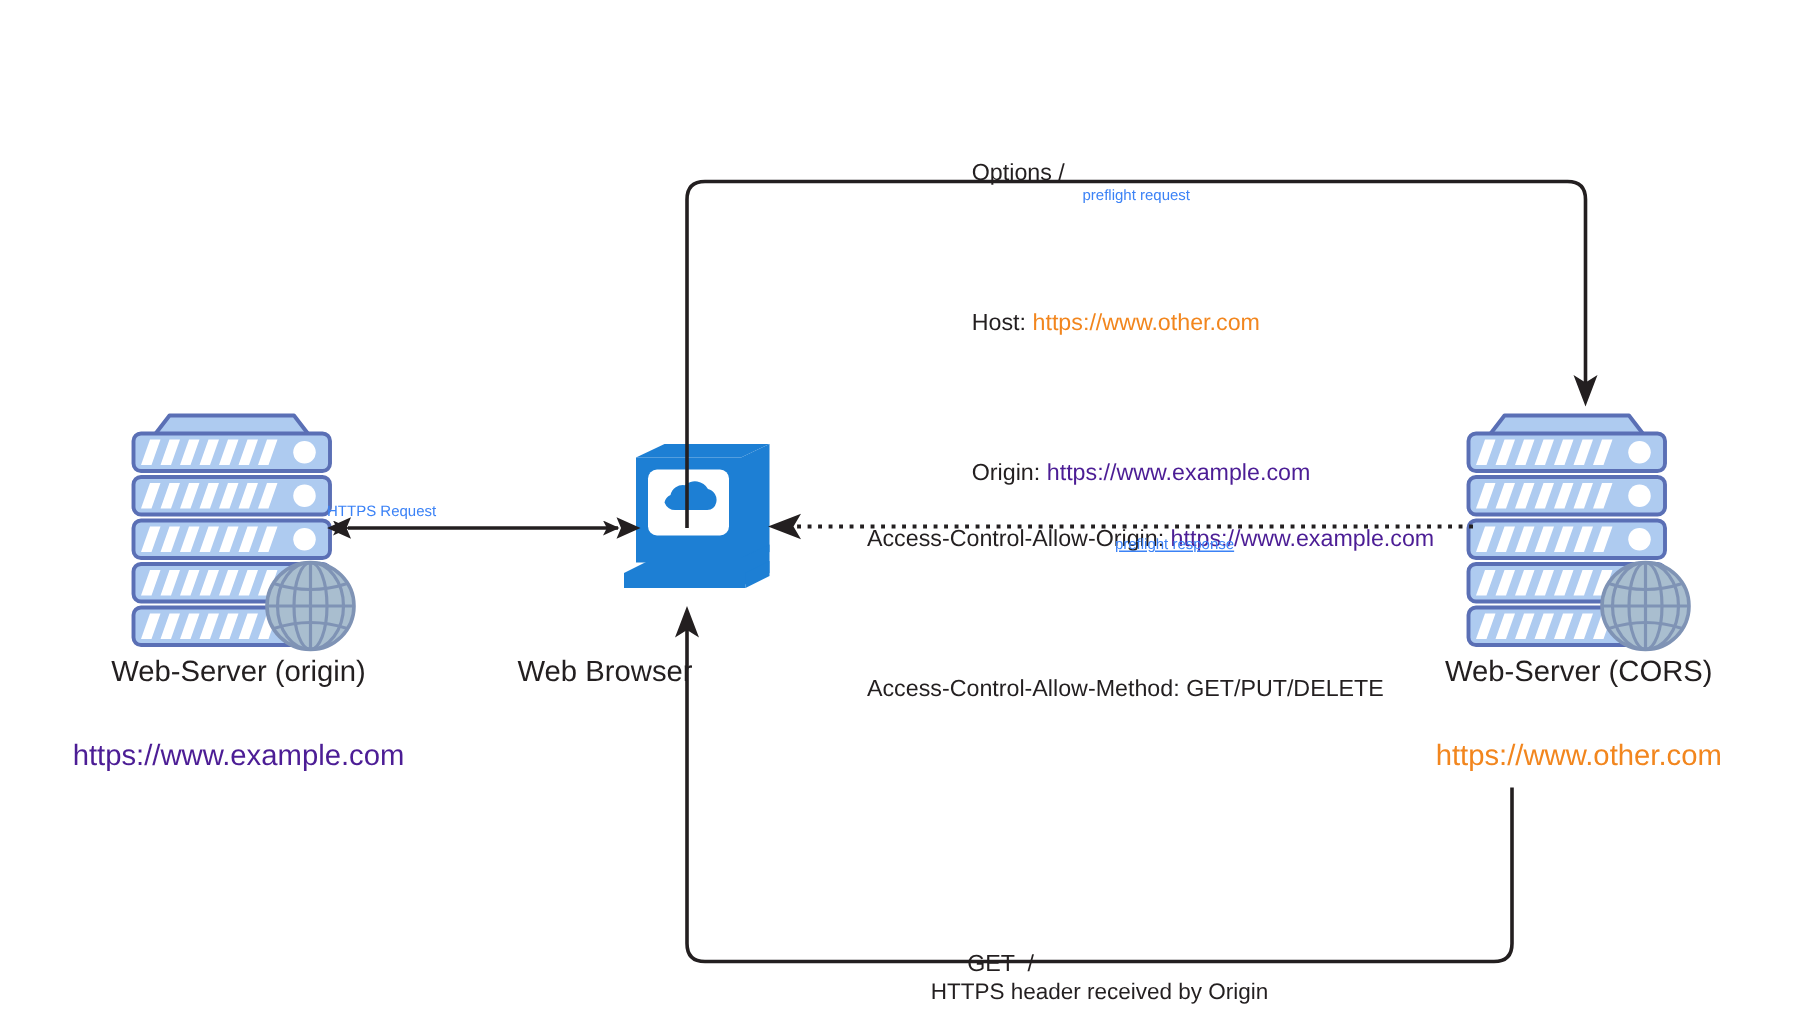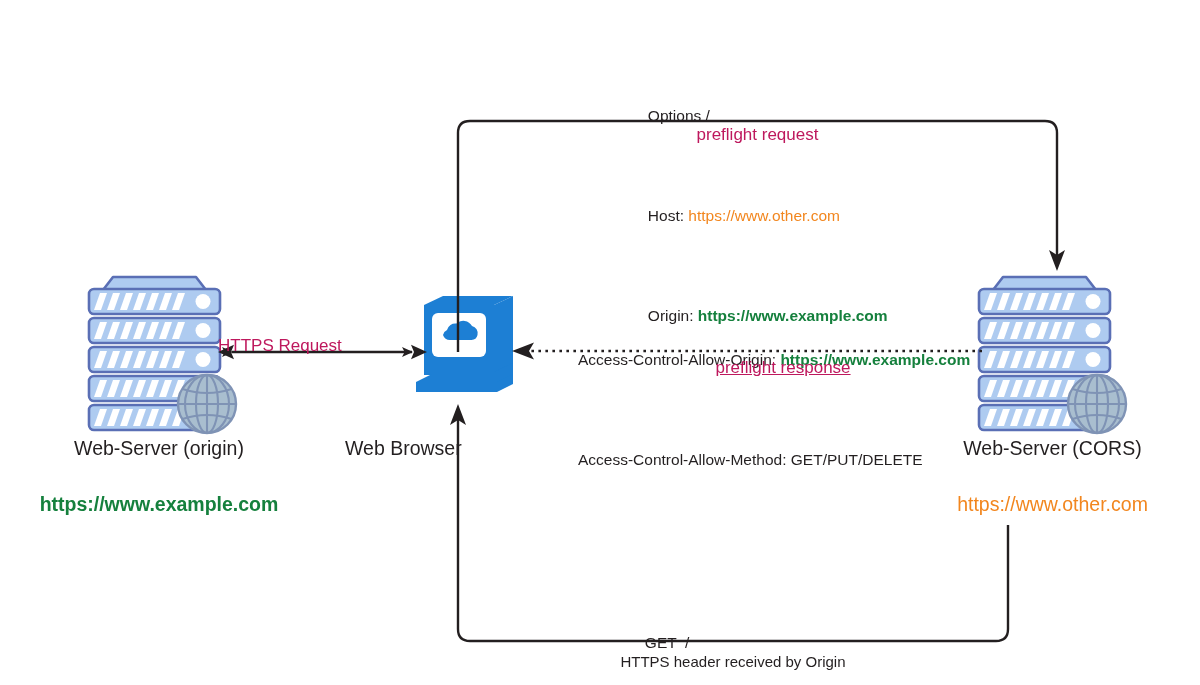--- a/index.html
+++ b/index.html
@@ -3,27 +3,27 @@
 <meta charset="utf-8">
 <style>
   html,body{margin:0;padding:0;background:#ffffff;}
   body{width:1200px;height:685px;overflow:hidden;
        font-family:"Liberation Sans","DejaVu Sans",sans-serif;
        -webkit-font-smoothing:antialiased;}
   #stage{position:relative;width:964px;height:685px;background:#fff;}
   #diagram{position:absolute;left:0;top:0;width:1200px;height:685px;}
 
   .txt{position:absolute;white-space:pre;color:#231f20;}
-  .blue{color:#15803d;font-weight:bold;}
+  .blue{color:#4c1d95;}
   .orange{color:#f2861e;}
 
   .hdr-block{font-size:15.5px;line-height:20px;}
   .node-label{font-size:19.5px;color:#231f20;}
   .url-label{font-size:19.5px;}
-  .small-label{font-size:17px;color:#be185d;}
+  .small-label{font-size:10px;color:#3b82f6;}
   .caption{font-size:15px;color:#231f20;}
   .hdr-line{font-size:15.5px;color:#231f20;}
 </style>
 </head>
 <body>
 
 <div id="stage">
 
   <svg id="diagram" viewBox="0 0 1200 685">
     <defs>

